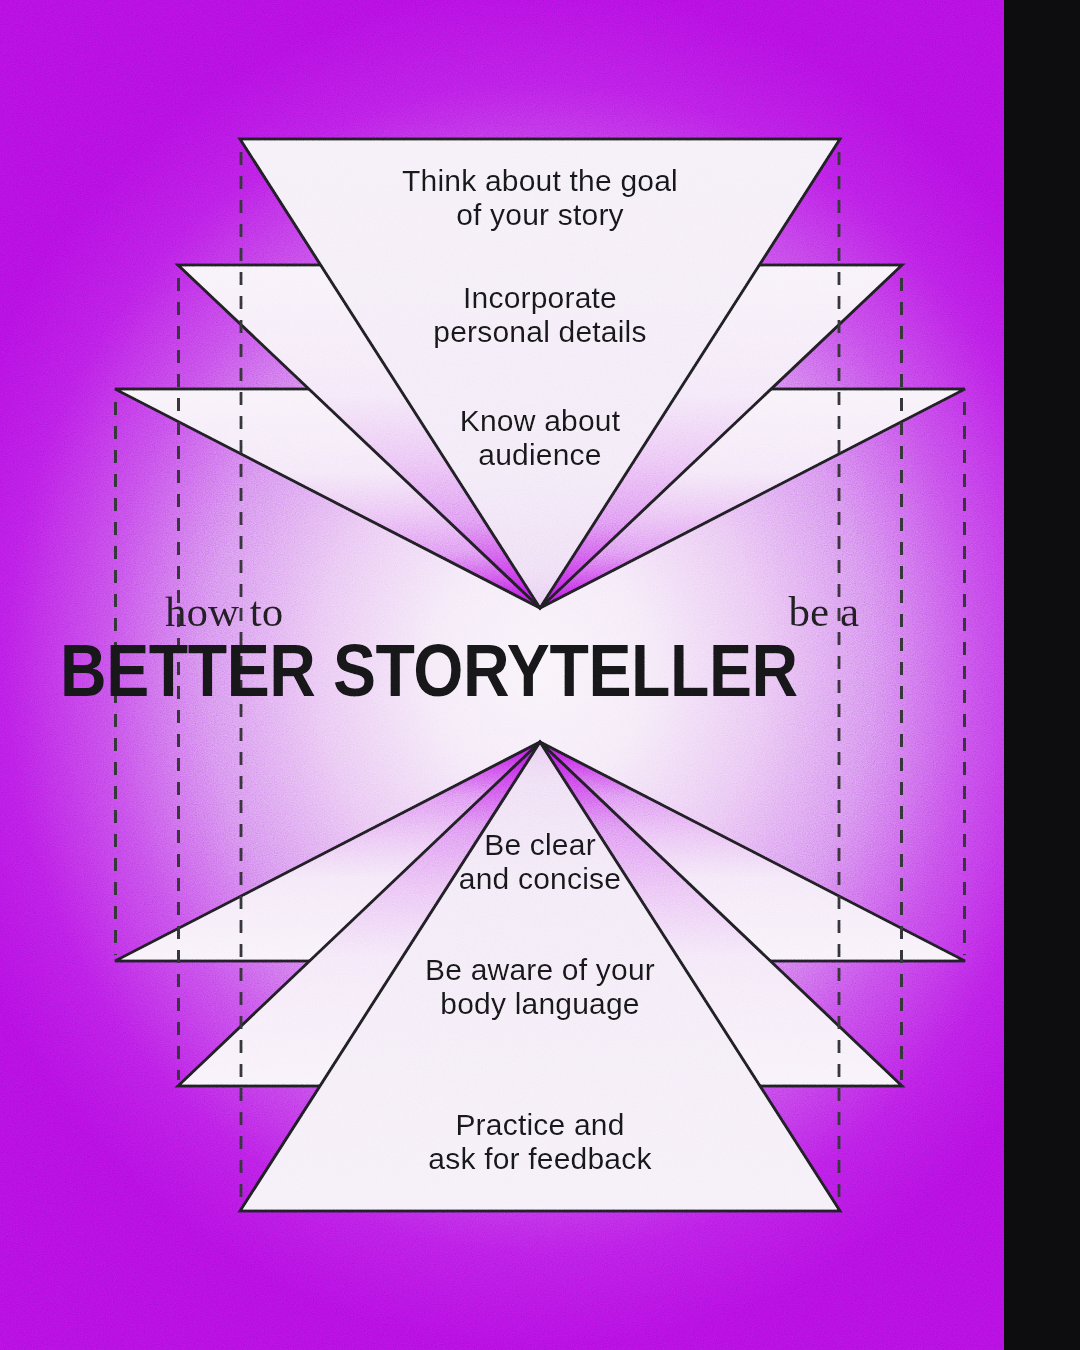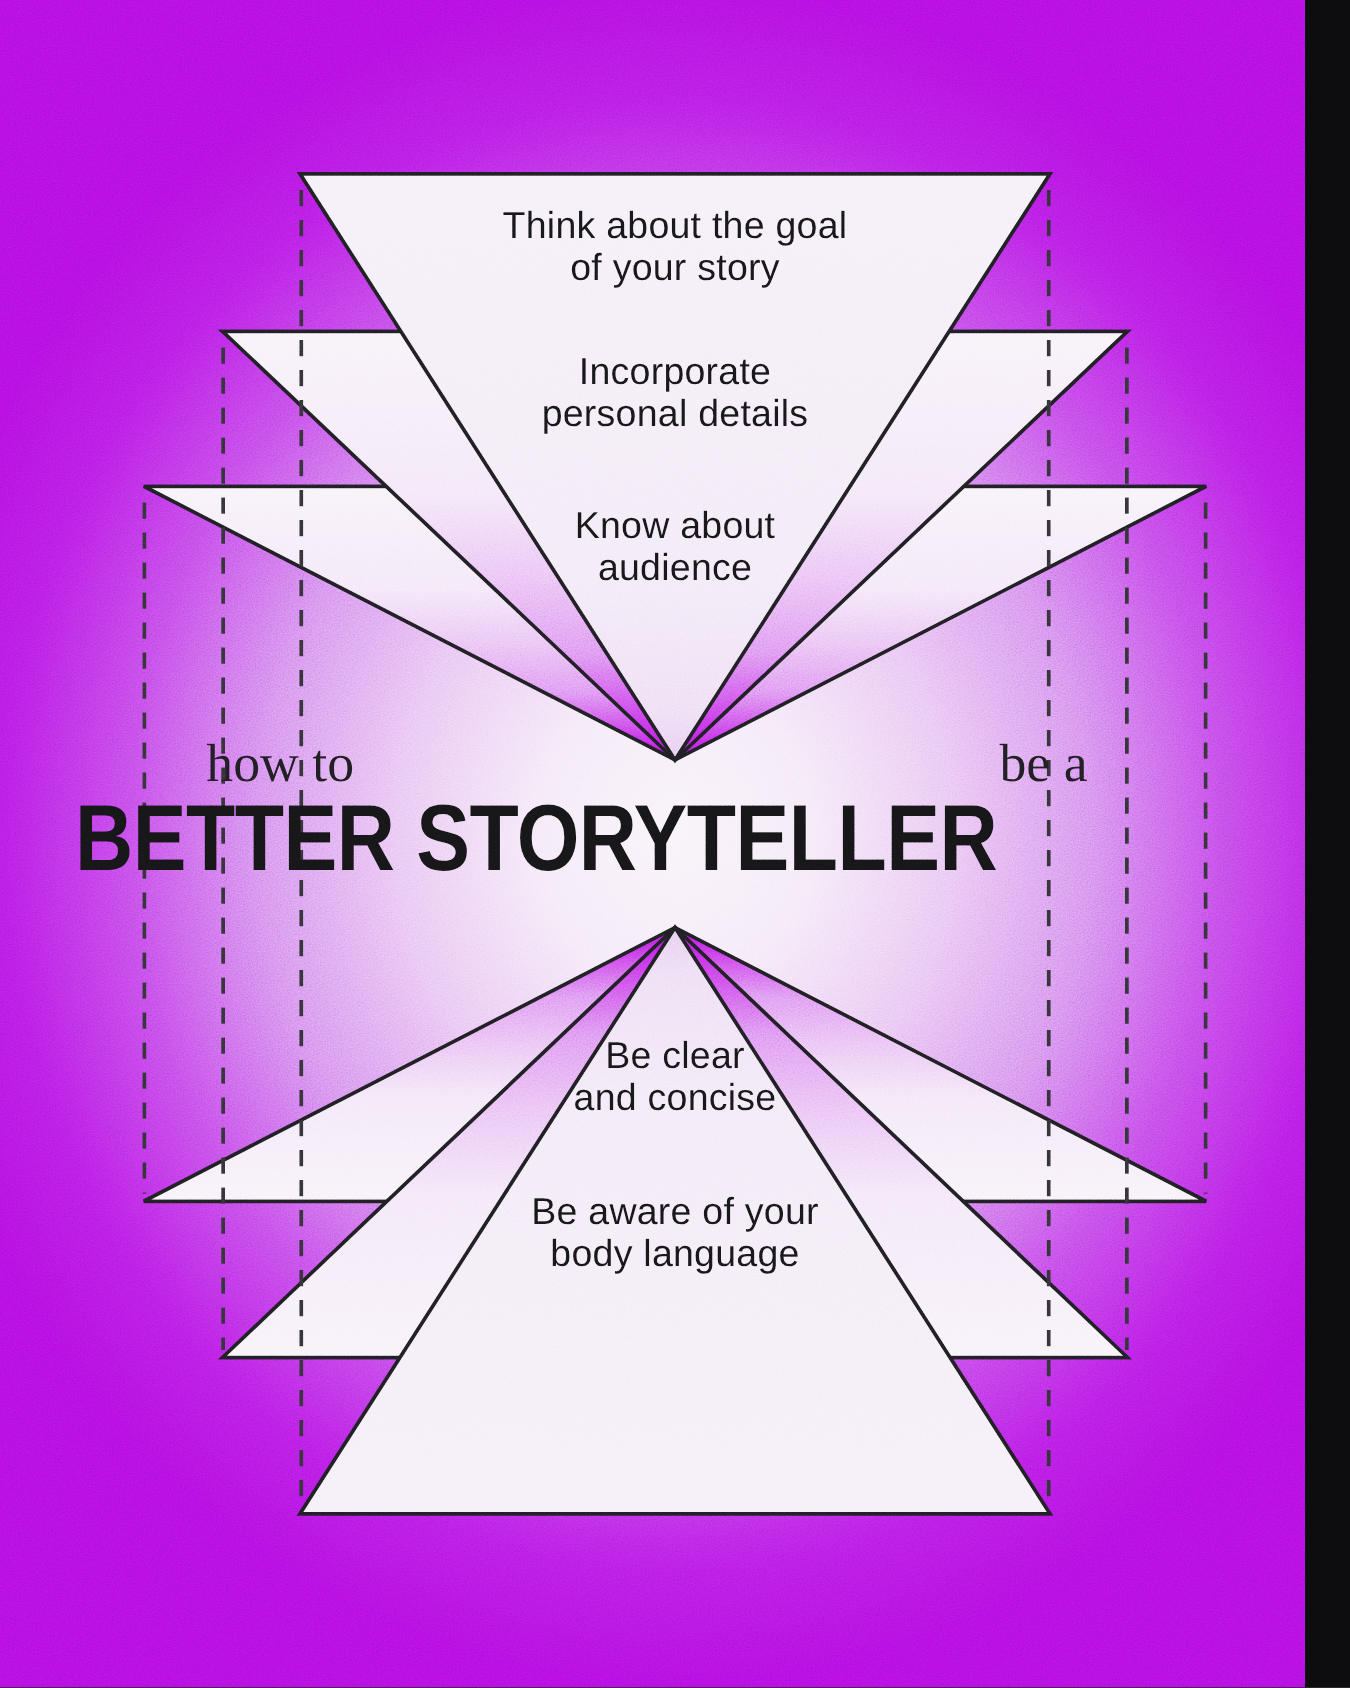--- a/index.html
+++ b/index.html
@@ -5,21 +5,20 @@
   html,body{margin:0;padding:0;background:#0d0d10;}
   .poster{
     position:relative;
     width:1004px;height:1350px;
     overflow:hidden;
     background:
       radial-gradient(620px 680px at 540px 668px,
         #f8f1f9 0%, #f3e6f7 18%, #e6bdf1 36%, #d186ec 52%,
         #bb46e6 70%, #ac1ce0 86%, #a50edb 100%);
     font-family:"Liberation Sans", sans-serif;
-    padding-left:40px;
   }
   .poster svg.diagram{position:absolute;left:0;top:0;}
   .tri-label{
     position:absolute;left:0;width:1080px;
     text-align:center;
     font-size:30px;line-height:34px;
     letter-spacing:.2px;
     color:#141416;
     white-space:pre-line;
   }
@@ -29,21 +28,21 @@
   #tip4{top:828px}
   #tip5{top:953px}
   #tip6{top:1108px}
   .script{
     position:absolute;top:590px;
     font-family:"Liberation Serif", serif;
     font-size:43px;line-height:43px;
     color:#1b1b1d;
   }
   #script-left{left:165px}
-  #script-right{right:174px}
+  #script-right{right:145px}
   .main-title{
     position:absolute;left:0;top:633px;width:1080px;
     text-align:left;
     font-weight:bold;
     font-size:75px;line-height:75px;
     color:#131315;
     white-space:nowrap;
   }
   .main-title .squeeze{
     display:inline-block;
@@ -122,20 +121,22 @@
   <div class="tri-label" id="tip1">Think about the goal
 of your story</div>
   <div class="tri-label" id="tip2">Incorporate
 personal details</div>
   <div class="tri-label" id="tip3">Know about
 audience</div>
   <div class="tri-label" id="tip4">Be clear
 and concise</div>
   <div class="tri-label" id="tip5">Be aware of your
 body language</div>
+  <div class="tri-label" id="tip6">Practice and
+ask for feedback</div>
 
   <div class="script" id="script-left">how to</div>
   <div class="script" id="script-right">be a</div>
   <div class="main-title">
     <span class="squeeze">BETTER STORYTELLER</span>
   </div>
 
   <svg class="grain" width="1080" height="1350" viewBox="0 0 1080 1350">
     <filter id="grainF" x="0" y="0" width="100%" height="100%">
       <feTurbulence type="fractalNoise" baseFrequency="0.9" numOctaves="2" stitchTiles="stitch"></feTurbulence>

